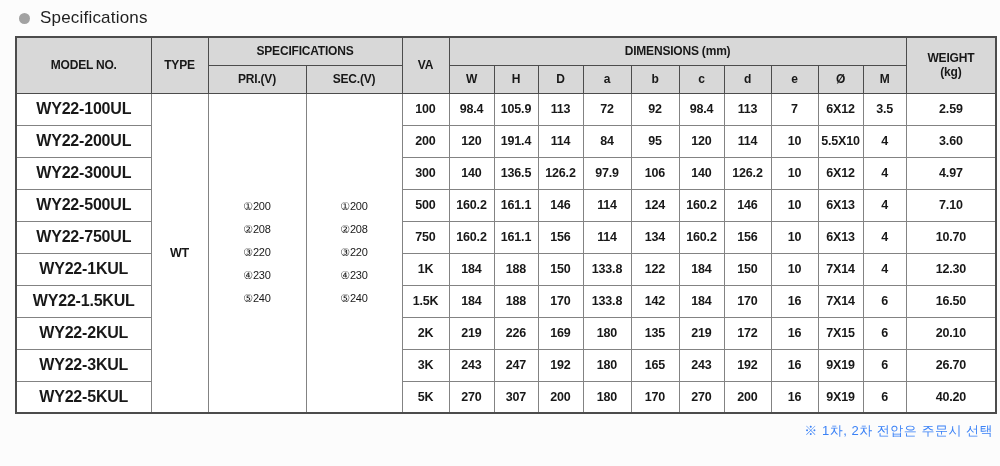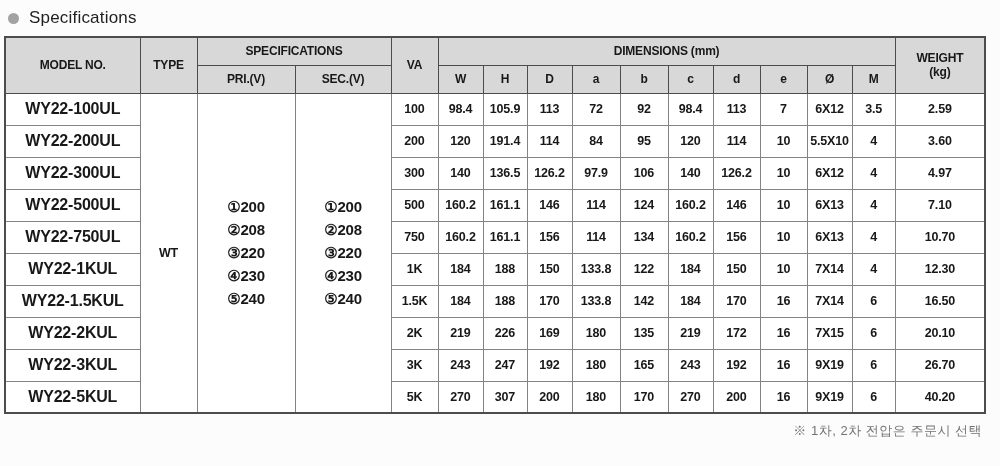--- a/index.html
+++ b/index.html
@@ -11,21 +11,21 @@
     --page-bg:#fcfcfc;
   }
   *{box-sizing:border-box;}
   html,body{margin:0;padding:0;}
   body{
     width:1000px;height:466px;
     background:var(--page-bg);
     font-family:"Liberation Sans", sans-serif;
     color:var(--text);
   }
-  .page{padding:0 4px;}
+  .page{padding:0 15px;}
   .title-row{
     display:flex;align-items:center;gap:10px;
     height:36px;padding-left:4px;
   }
   .bullet{
     width:11px;height:11px;border-radius:50%;
     background:var(--bullet);flex:0 0 auto;
   }
   .title{
     font-size:17px;color:#1f1f1f;letter-spacing:0.2px;
@@ -49,26 +49,26 @@
   thead .weight-head div{line-height:14px;}
   tbody td{
     border:1px solid var(--border-light);
     font-size:12.5px;font-weight:bold;letter-spacing:-0.2px;
     height:32px;background:#fff;
   }
   tbody td.model-cell{font-size:16px;}
   tbody td.merged-cell{vertical-align:middle;}
   .options{
     display:inline-block;text-align:left;
-    font-size:15px;line-height:23px;font-weight:bold;
+    font-size:11px;line-height:23px;font-weight:normal;
   }
   .footnote{
     width:980px;text-align:right;
     margin-top:8px;padding-right:2px;
-    font-size:13px;color:#737373;letter-spacing:0.5px;
+    font-size:13px;color:#3b82f6;letter-spacing:0.5px;
   }
 </style>
 </head>
 <body>
 
 <div class="page">
 
   <div class="title-row">
     <span class="bullet"></span>
     <span class="title">Specifications</span>

